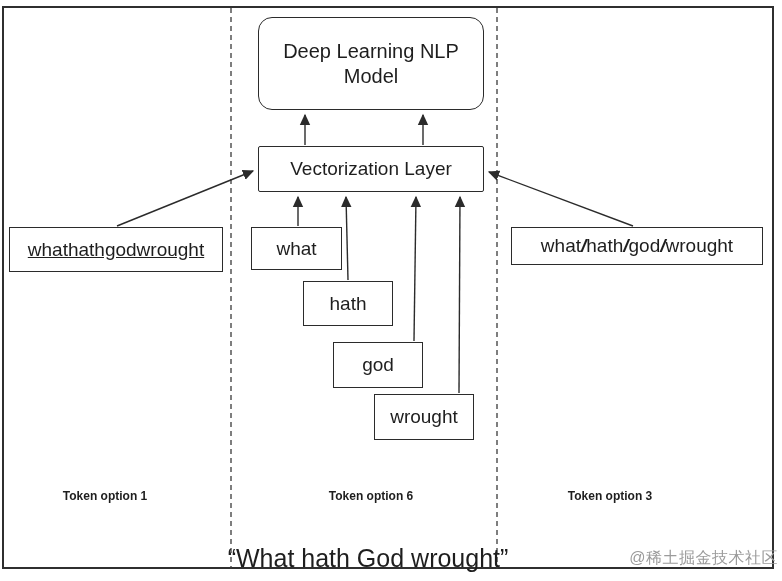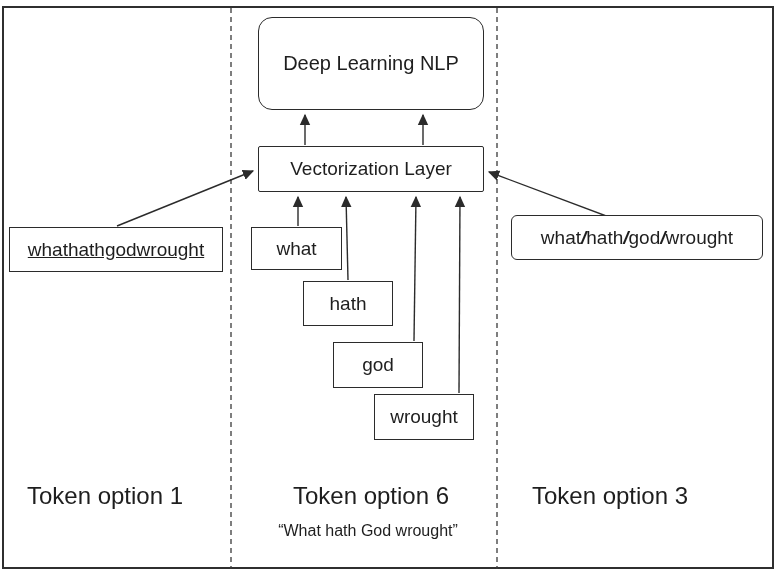--- a/index.html
+++ b/index.html
@@ -29,34 +29,34 @@
   }
   .rounded{border-radius:14px;border-width:1.6px;}
   .rounded-sm{border-radius:2px;border-width:1.6px;}
   .model-box{left:258px;top:17px;width:226px;height:93px;font-size:20px;}
   .vec-box{left:258px;top:146px;width:226px;height:46px;font-size:19px;}
   .opt1-box{left:9px;top:227px;width:214px;height:45px;text-decoration:underline;}
   .what-box{left:251px;top:227px;width:91px;height:43px;}
   .hath-box{left:303px;top:281px;width:90px;height:45px;}
   .god-box{left:333px;top:342px;width:90px;height:46px;}
   .wrought-box{left:374px;top:394px;width:100px;height:46px;}
-  .opt3-box{left:511px;top:215px;width:252px;height:45px;border-radius:6px;}
+  .opt3-box{left:511px;top:227px;width:252px;height:38px;}
   .caption{
     position:absolute;
-    font-weight:normal;font-size:24px;
+    font-weight:bold;font-size:12px;
     transform:translate(-50%,-50%);
     white-space:nowrap;
   }
   .cap1{left:105px;top:496px;}
   .cap2{left:371px;top:496px;}
   .cap3{left:610px;top:496px;}
   .quote{
-    position:absolute;left:368px;top:531px;
+    position:absolute;left:368px;top:558px;
     transform:translate(-50%,-50%);
-    font-size:16px;white-space:nowrap;
+    font-size:25px;white-space:nowrap;
   }
   .watermark{
     position:absolute;right:4px;top:548px;
     font-size:16px;color:#9b9b9b;
     letter-spacing:0.5px;
     white-space:nowrap;
   }
   .slash-bold b{font-weight:bold;font-style:italic;}
 </style>
 </head>
@@ -85,20 +85,21 @@
     <line x1="459" y1="393" x2="460" y2="197" stroke="#2b2b2b" stroke-width="1.4" marker-end="url(#arw)"></line>
 
     <line x1="117" y1="226" x2="253" y2="171" stroke="#2b2b2b" stroke-width="1.4" marker-end="url(#arw)"></line>
 
     <line x1="633" y1="226" x2="489" y2="172" stroke="#2b2b2b" stroke-width="1.4" marker-end="url(#arw)"></line>
   </svg>
 
   <div class="box rounded model-box">
     <div>
       <div>Deep Learning NLP</div>
+      <div>Model</div>
     </div>
   </div>
 
   <div class="box rounded-sm vec-box">
     <span>Vectorization Layer</span>
   </div>
 
   <div class="box opt1-box">
     <span>whathathgodwrought</span>
   </div>
@@ -119,14 +120,15 @@
   <div class="box opt3-box">
     <span class="slash-bold">what<b>/</b>hath<b>/</b>god<b>/</b>wrought</span>
   </div>
 
   <div class="caption cap1">Token option 1</div>
   <div class="caption cap2">Token option 6</div>
   <div class="caption cap3">Token option 3</div>
 
   <div class="quote">“What hath God wrought”</div>
 
+  <div class="watermark">@稀土掘金技术社区</div>
 
 </div>
 
 </body></html>

